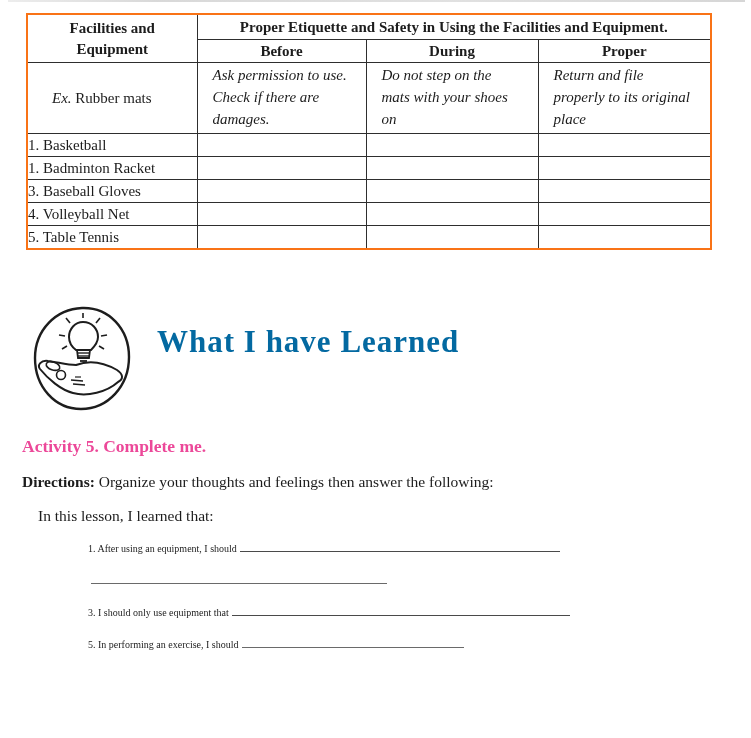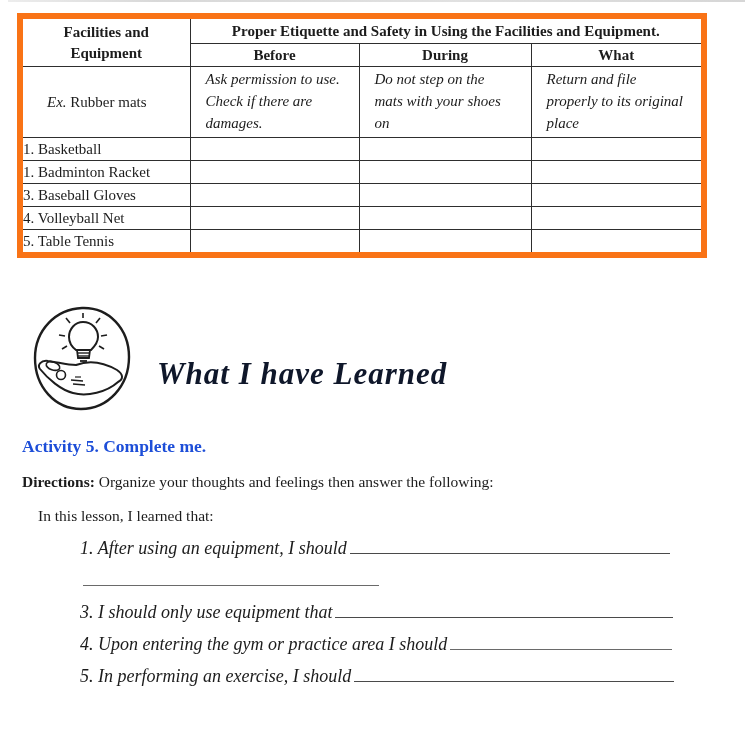--- a/index.html
+++ b/index.html
@@ -25,21 +25,21 @@
     border-collapse:collapse;
     table-layout:fixed;
   }
   table.etq td{
     border:1.5px solid #2e2e2e;
     font-size:15px;
     padding:1px 6px;
     vertical-align:middle;
     overflow:hidden;
   }
-  table.etq{border:6px solid #f97316;}
+  table.etq{border:2px solid #f97316;margin-left:9px;}
   td.corner{
     text-align:center;font-weight:bold;line-height:1.35;
   }
   td.main-h{
     text-align:center;font-weight:bold;height:22px;
   }
   td.sub-h{
     text-align:center;font-weight:bold;height:20px;
   }
   tr.example td{height:66px;}
@@ -51,44 +51,43 @@
   }
   tr.example td.label-cell{padding-left:24px;}
   tr.item-row td{height:20px;}
   tr.item-row td.label-cell{padding-left:0;}
 
   
   .learned-icon{
     position:absolute;left:31px;top:305px;width:102px;height:108px;
   }
   .learned-heading{
-    position:absolute;left:157px;top:356px;
-    font-size:31px;font-weight:bold;font-style:italic;
-    letter-spacing:1px;color:#0f172a;
+    position:absolute;left:157px;top:324px;
+    font-size:31px;font-weight:bold;
+    letter-spacing:1px;color:#0369a1;
   }
 
   
   .activity{position:absolute;left:22px;top:436px;width:706px;}
   .activity-title{
-    font-size:17.5px;font-weight:bold;margin:0 0 16px 0;color:#1d4ed8;
+    font-size:17.5px;font-weight:bold;margin:0 0 16px 0;color:#ec4899;
   }
   .directions{
     font-size:15.5px;margin:16px 0 0 0;
   }
   .directions b{font-weight:bold;}
   .intro{
     font-size:15.5px;margin:16px 0 0 16px;
   }
   .fill-list{margin:16px 0 0 58px;padding:0;list-style:none;}
   .fill-item{
-    font-size:18px;
-    margin:0 0 17px 0;
+    font-size:10px;
+    margin:0 0 17px 8px;
     line-height:15px;
     white-space:nowrap;
-    font-style:italic;
   }
   .blank{
     display:inline-block;
     height:3px;
     border-bottom:1.3px solid #4a4a4a;
     vertical-align:baseline;
     margin-left:3px;
   }
   .fill-item:nth-child(1) .blank{width:320px;}
   .fill-item:nth-child(2) .blank{width:296px;border-bottom-color:#6a6a6a;}
@@ -111,21 +110,21 @@
         <col style="width:173px">
     </colgroup>
     <tbody>
       <tr>
         <td rowspan="2" class="corner">Facilities and Equipment</td>
         <td colspan="3" class="main-h">Proper Etiquette and Safety in Using the Facilities and Equipment.</td>
       </tr>
       <tr>
         <td class="sub-h">Before</td>
         <td class="sub-h">During</td>
-        <td class="sub-h">What</td>
+        <td class="sub-h">Proper</td>
       </tr>
       <tr class="example">
         <td class="label-cell"><i>Ex.</i><span> Rubber mats</span></td>
         <td class="ex-cell">Ask permission to use. Check if there are damages.</td>
         <td class="ex-cell">Do not step on the mats with your shoes on</td>
         <td class="ex-cell">Return and file properly to its original place</td>
       </tr>
       <tr class="item-row">
         <td class="label-cell">1. Basketball</td>
         <td></td>
@@ -193,18 +192,17 @@
   <div class="learned-heading">What I have Learned</div>
 
   <div class="activity">
     <p class="activity-title">Activity 5. Complete me.</p>
     <p class="directions"><b>Directions:</b><span> Organize your thoughts and feelings then answer the following:</span></p>
     <p class="intro">In this lesson, I learned that:</p>
     <ul class="fill-list">
       <li class="fill-item"><span>1. After using an equipment, I should</span><span class="blank"></span></li>
       <li class="fill-item"><span class="blank"></span></li>
       <li class="fill-item"><span>3. I should only use equipment that</span><span class="blank"></span></li>
-      <li class="fill-item"><span>4. Upon entering the gym or practice area I should</span><span class="blank"></span></li>
       <li class="fill-item"><span>5. In performing an exercise, I should</span><span class="blank"></span></li>
     </ul>
   </div>
 
 </div>
 
 </body></html>

